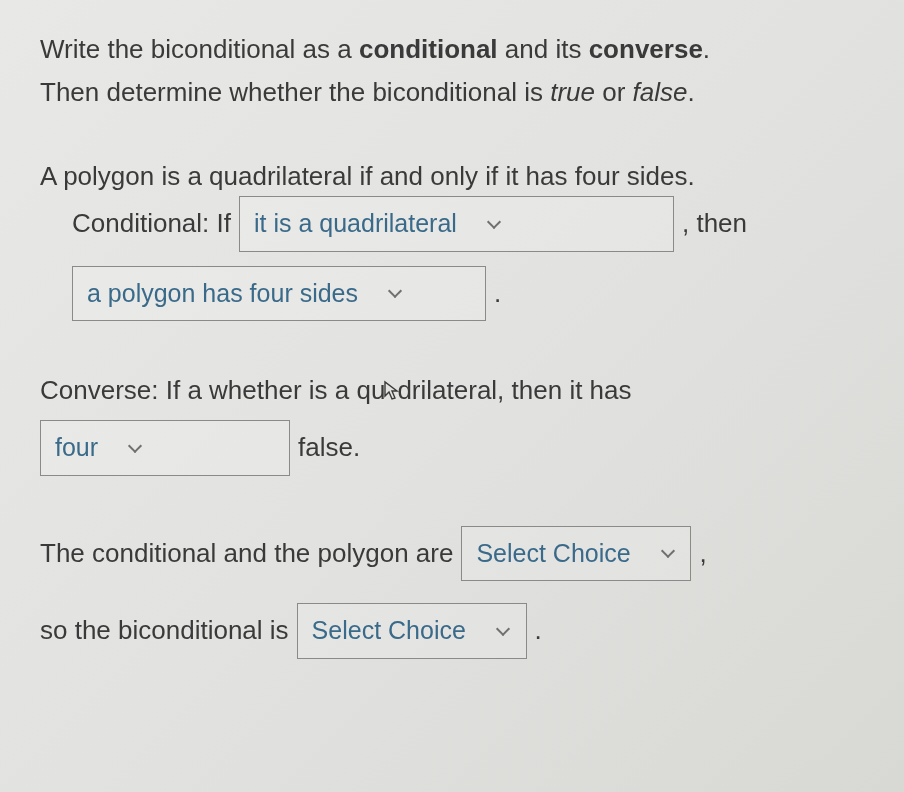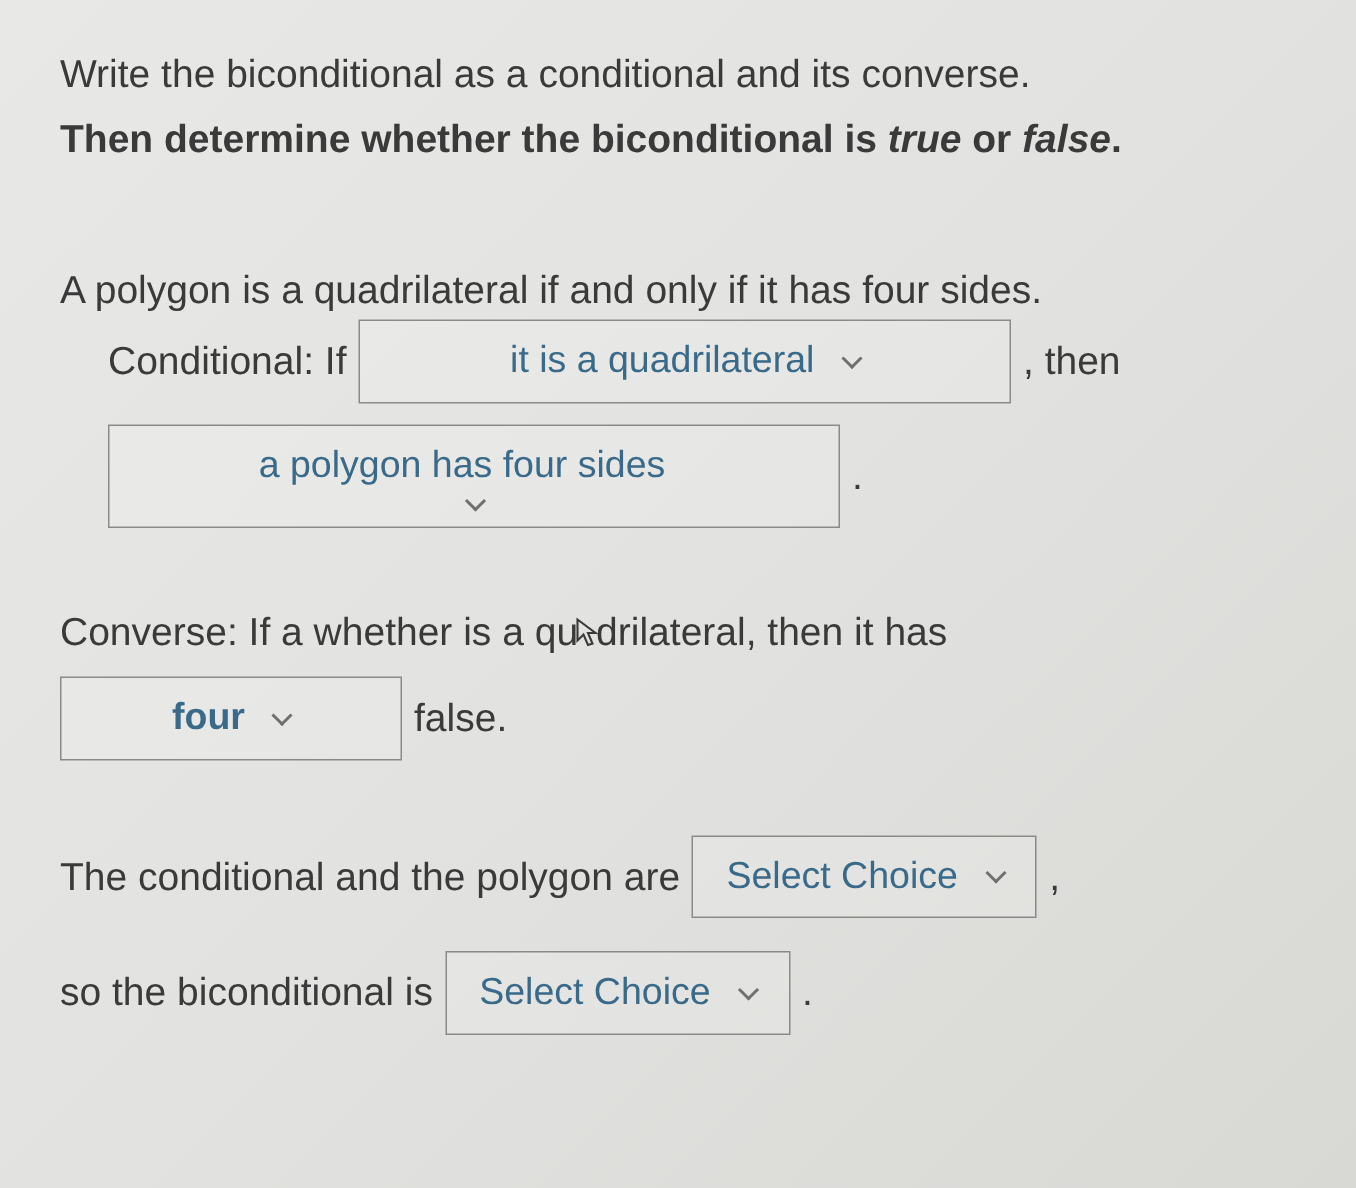--- a/index.html
+++ b/index.html
@@ -14,50 +14,50 @@
       font-family: -apple-system, BlinkMacSystemFont, "Segoe UI", Arial, sans-serif;
       padding: 30px 40px;
       color: #3a3a3a;
       font-size: 26px;
       line-height: 1.5;
     }
     .intro-line1 {
       margin-bottom: 4px;
     }
     .intro-line2 {
-      margin-bottom: 62px;
-      font-weight: bold;
+      margin-bottom: 45px;
     }
     .problem-statement {
     }
     .answer-row {
       display: flex;
       flex-wrap: wrap;
       align-items: center;
       gap: 6px 8px;
       margin-bottom: 14px;
     }
     .section-conditional {
       margin-bottom: 50px;
       margin-left: 32px;
     }
     .section-converse {
       margin-bottom: 50px;
     }
     .dropdown {
       display: inline-flex;
       align-items: center;
-      justify-content: center;
+      justify-content: flex-start;
       border: 1.5px solid #8a8a88;
       background: rgba(255,255,255,0.15);
       color: #3a6a8a;
       padding: 8px 12px 8px 14px;
       font-size: 25px;
       cursor: pointer;
       min-height: 52px;
+      gap: 12px;
     }
     .dropdown-text {
       margin-right: 18px;
     }
     .chevron {
       display: inline-block;
       width: 14px;
       height: 14px;
       position: relative;
     }
@@ -66,41 +66,41 @@
       position: absolute;
       width: 8px;
       height: 8px;
       border-right: 2px solid #707070;
       border-bottom: 2px solid #707070;
       transform: rotate(45deg);
       top: 0;
       left: 2px;
     }
     .bold {
-      font-weight: 400;
+      font-weight: 700;
     }
     .italic {
       font-style: italic;
     }
     .cursor-icon {
       display: inline-block;
       width: 16px;
       height: 20px;
       vertical-align: middle;
       position: relative;
       margin: 0 -2px;
     }
     .cursor-icon svg {
       position: absolute;
       top: -2px;
       left: 0;
     }
     .dd-w1 { width: 435px; }
-    .dd-w2 { width: 488px; flex-direction: column; }
-    .dd-w3 { width: 228px; font-weight: bold; }
+    .dd-w2 { width: 414px; }
+    .dd-w3 { width: 250px; }
     .dd-w4 { width: 230px; }
     .dd-w5 { width: 230px; }
   </style>
 </head>
 <body>
 
 <div class="intro-line1">
   <span>Write the biconditional as a </span><span class="bold">conditional</span><span> and its </span><span class="bold">converse</span><span>.</span>
 </div>
 <div class="intro-line2">

